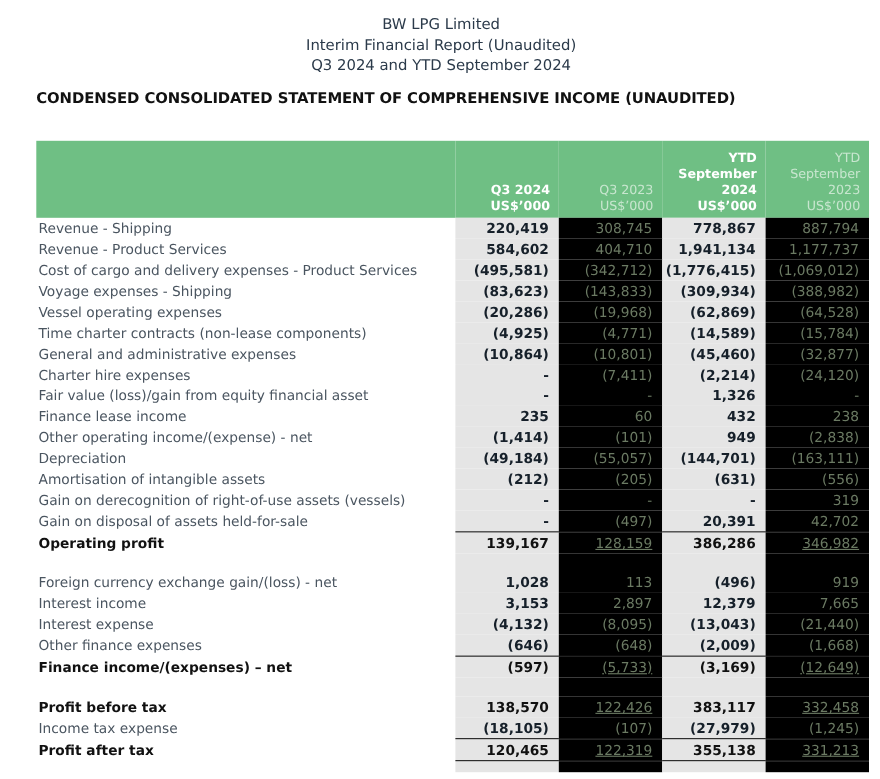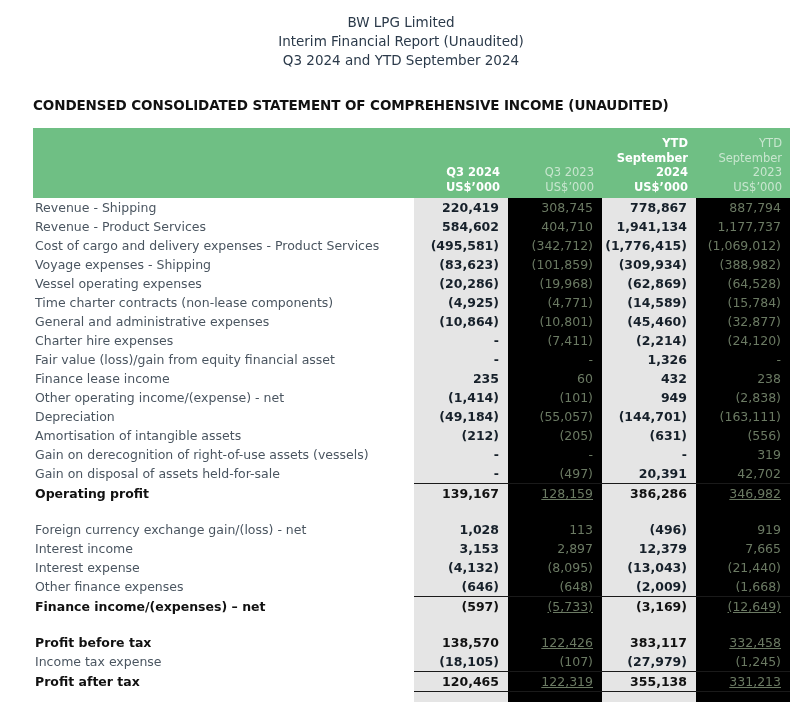--- a/index.html
+++ b/index.html
@@ -20,21 +20,21 @@
     text-align: center;
     color: #2b3a4a;
     font-size: 13.5px;
     line-height: 19px;
   }
   .doc-head div { white-space: pre; }
 
   
   .stmt-title {
     position: absolute;
-    left: 33px; top: 97px;
+    left: 33px; top: 82px;
     font-size: 13.5px;
     font-weight: bold;
     color: #111111;
     letter-spacing: -0.1px;
     white-space: nowrap;
   }
 
   
   .table-wrap {
     position: absolute;
@@ -174,21 +174,21 @@
           <tr>
             <td class="lbl">Cost of cargo and delivery expenses - Product Services</td>
             <td class="num col1">(495,581)</td>
             <td class="num col2">(342,712)</td>
             <td class="num col3">(1,776,415)</td>
             <td class="num col4">(1,069,012)</td>
           </tr>
           <tr>
             <td class="lbl">Voyage expenses - Shipping</td>
             <td class="num col1">(83,623)</td>
-            <td class="num col2">(101,859)</td>
+            <td class="num col2">(143,833)</td>
             <td class="num col3">(309,934)</td>
             <td class="num col4">(388,982)</td>
           </tr>
           <tr>
             <td class="lbl">Vessel operating expenses</td>
             <td class="num col1">(20,286)</td>
             <td class="num col2">(19,968)</td>
             <td class="num col3">(62,869)</td>
             <td class="num col4">(64,528)</td>
           </tr>

